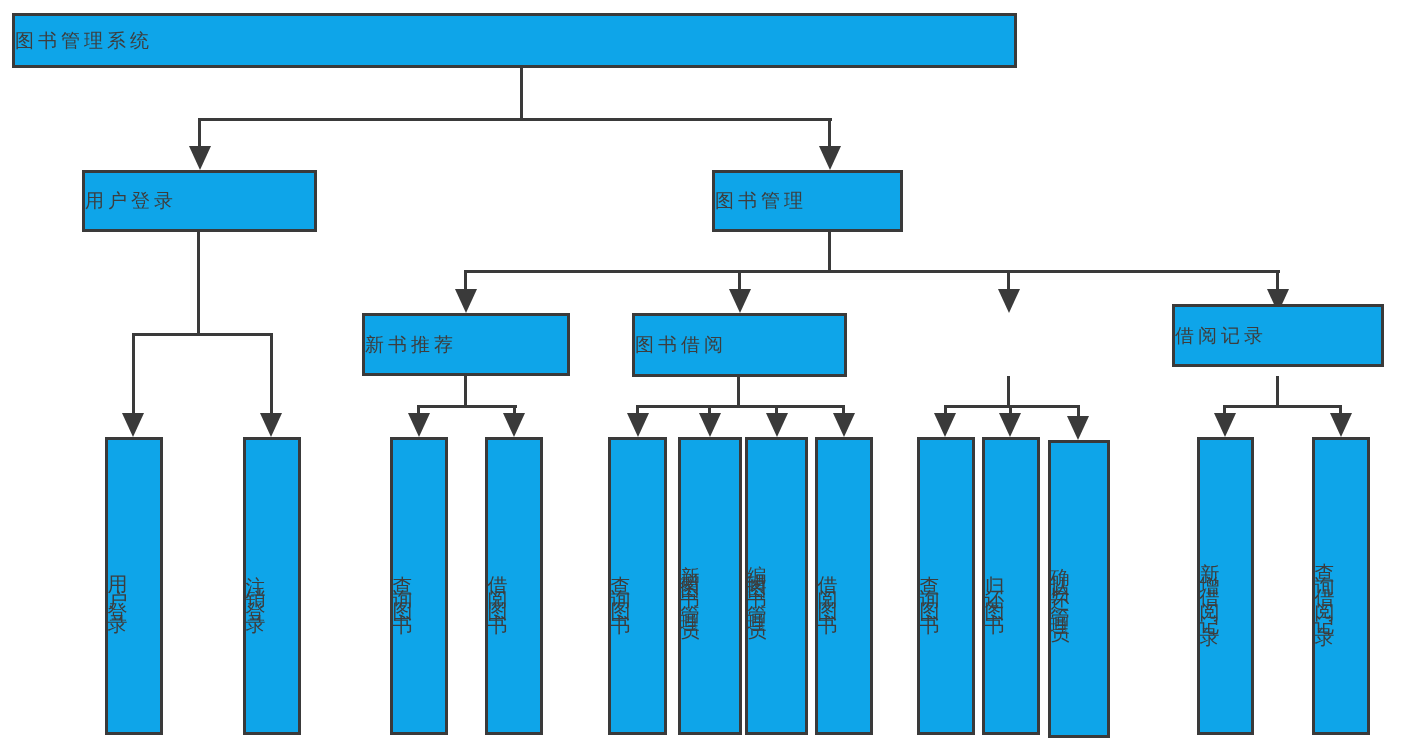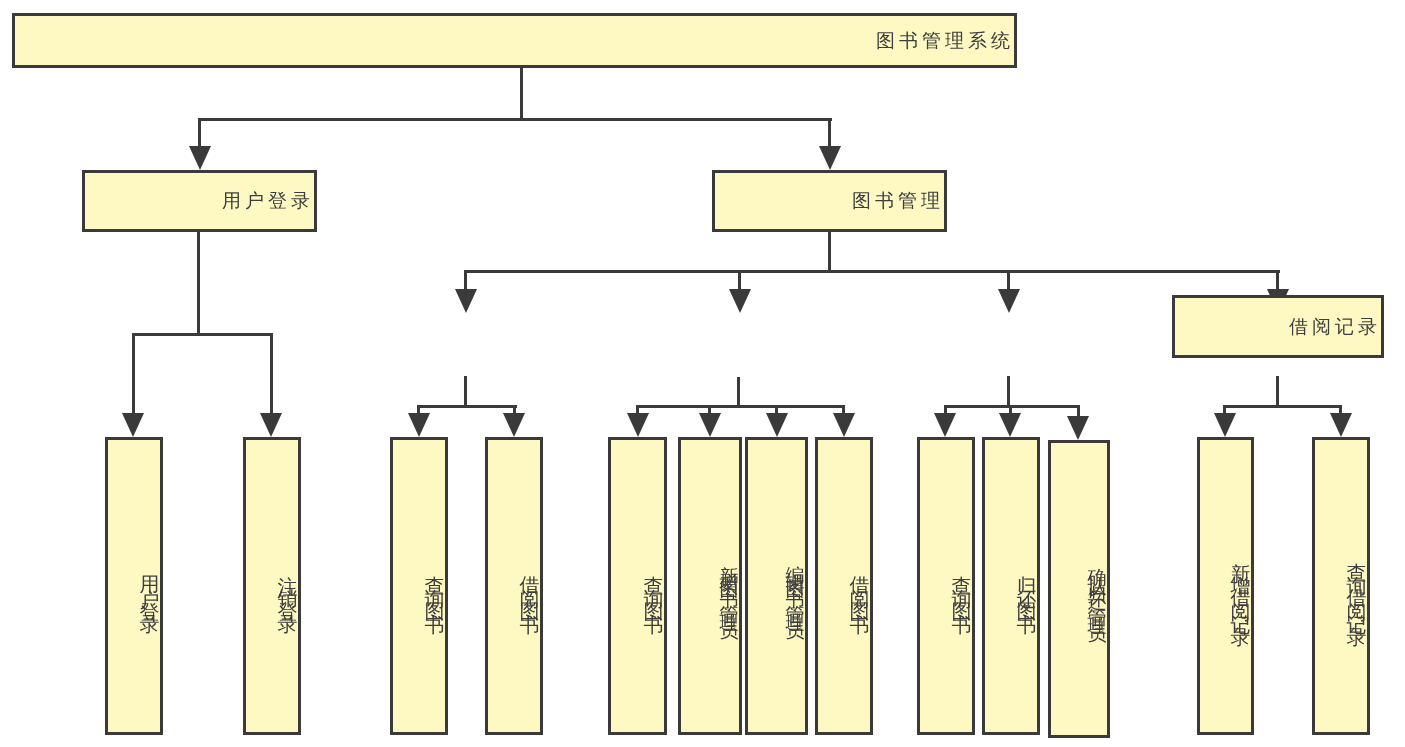--- a/index.html
+++ b/index.html
@@ -3,37 +3,37 @@
 <meta charset="utf-8">
 <style>
   html,body{margin:0;padding:0;background:#fff;}
   .stage{
     position:relative;width:1405px;height:747px;background:var(--background,#fff);
     font-family:"Liberation Sans","DejaVu Sans",sans-serif;overflow:hidden;
   }
   
   .box{
     position:absolute;box-sizing:border-box;border:3px solid var(--line,#3a3a3a);
-    background:#fef9c3;display:flex;align-items:center;justify-content:flex-end;z-index:2;
+    background:#0ea5e9;display:flex;align-items:center;justify-content:flex-start;z-index:2;
   }
   .box span{color:var(--text,#3d3d3d);}
   .h-box span{font-size:19px;letter-spacing:4px;white-space:nowrap;}
   .v-box span{
     writing-mode:vertical-rl;text-orientation:mixed;
     font-size:20px;letter-spacing:13px;line-height:1;
   }
   .v-box.dense span{font-size:19px;letter-spacing:8px;}
   
   .n-root{left:12px;top:13px;width:1005px;height:55px;}
   .n-l2a{left:82px;top:170px;width:235px;height:62px;}
-  .n-l2b{left:712px;top:170px;width:235px;height:62px;}
+  .n-l2b{left:712px;top:170px;width:191px;height:62px;}
   .n-l3a{left:362px;top:313px;width:208px;height:63px;}
   .n-l3b{left:632px;top:313px;width:215px;height:64px;}
   .n-l3c{left:902px;top:313px;width:214px;height:63px;}
-  .n-l3d{left:1172px;top:295px;width:212px;height:63px;padding-left:43px;}
+  .n-l3d{left:1172px;top:304px;width:212px;height:63px;}
   .leaf{top:437px;height:298px;}
   .n-a1{left:105px;width:58px;}
   .n-a2{left:243px;width:58px;}
   .n-b1{left:390px;width:58px;}
   .n-b2{left:485px;width:58px;}
   .n-c1{left:608px;width:59px;}
   .n-c2{left:678px;width:64px;}
   .n-c3{left:745px;width:63px;}
   .n-c4{left:815px;width:58px;}
   .n-d1{left:917px;width:58px;}
@@ -59,20 +59,26 @@
 <div class="stage">
 
   <div class="box h-box n-root">
     <span>图书管理系统</span>
   </div>
   <div class="box h-box n-l2a">
     <span>用户登录</span>
   </div>
   <div class="box h-box n-l2b">
     <span>图书管理</span>
+  </div>
+  <div class="box h-box n-l3a">
+    <span>新书推荐</span>
+  </div>
+  <div class="box h-box n-l3b">
+    <span>图书借阅</span>
   </div>
   <div class="box h-box n-l3d">
     <span>借阅记录</span>
   </div>
 
   <div class="box v-box leaf n-a1">
     <span>用户登录</span>
   </div>
   <div class="box v-box leaf n-a2">
     <span>注销登录</span>

